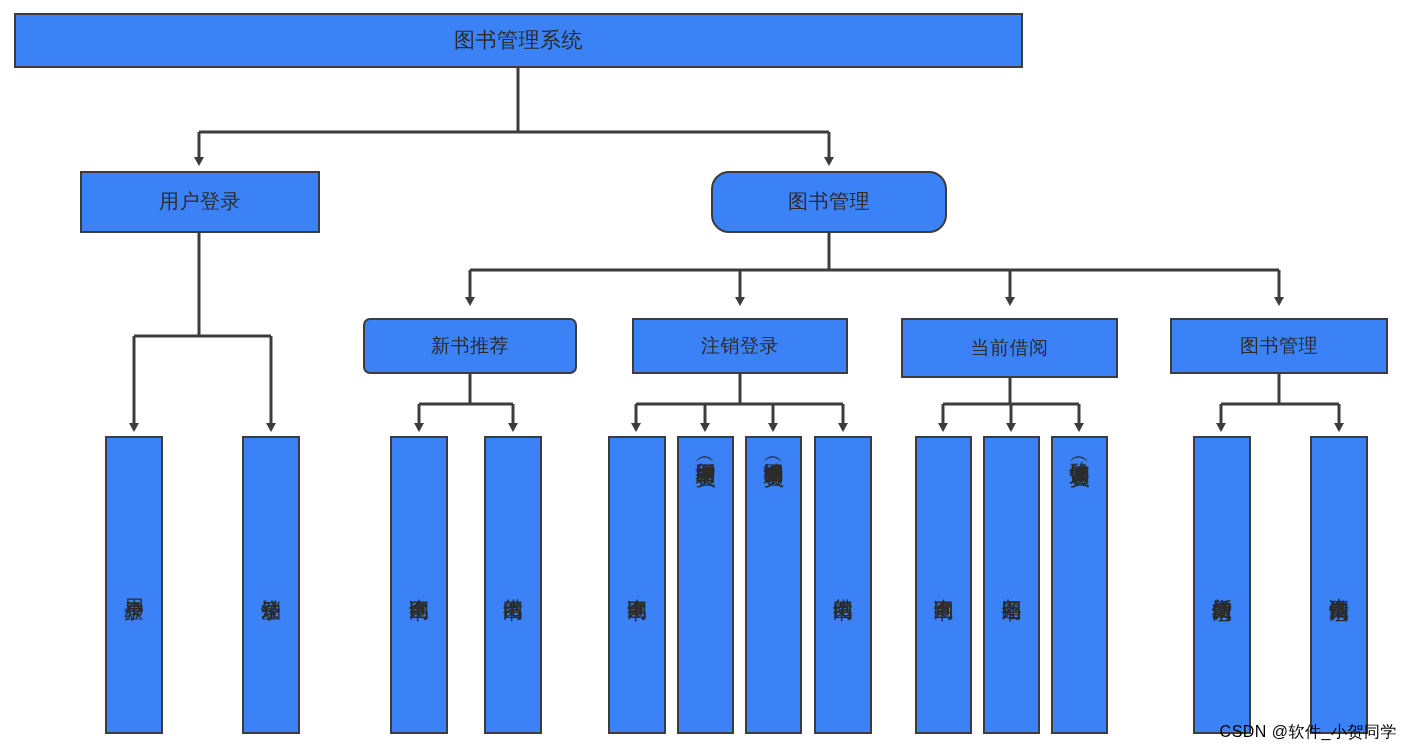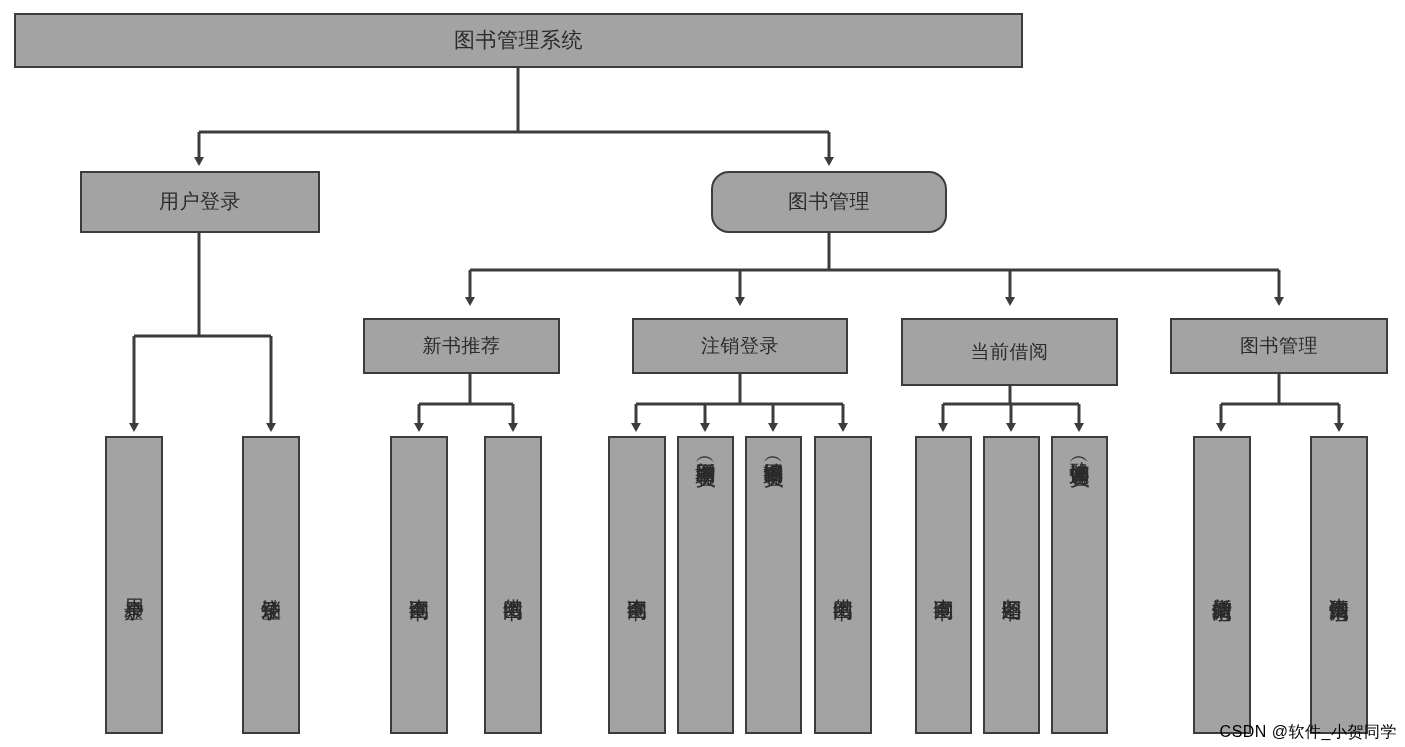--- a/index.html
+++ b/index.html
@@ -20,21 +20,21 @@
   #edges {
     position: absolute;
     left: 0;
     top: 0;
     width: 1405px;
     height: 747px;
   }
   .node {
     position: absolute;
     box-sizing: border-box;
-    background: #a3a3a3;
+    background: #3b82f6;
     border: 2px solid #3c3c3c;
     display: flex;
     align-items: center;
     justify-content: center;
     color: #2b2b2b;
     z-index: 2;
   }
   .node .label {
     display: block;
     text-align: center;
@@ -130,27 +130,27 @@
     <span class="label">图书管理系统</span>
   </div>
 
   <div class="node node-l2" style="left:80px; top:171px; width:240px; height:62px;">
     <span class="label">用户登录</span>
   </div>
   <div class="node node-l2" style="left:711px; top:171px; width:236px; height:62px;border-radius:18px;">
     <span class="label">图书管理</span>
   </div>
 
-  <div class="node node-l3" style="left:363px; top:318px; width:197px; height:56px;">
+  <div class="node node-l3" style="left:363px; top:318px; width:214px; height:56px;border-radius:7px;">
     <span class="label">新书推荐</span>
   </div>
   <div class="node node-l3" style="left:632px; top:318px; width:216px; height:56px;">
     <span class="label">注销登录</span>
   </div>
-  <div class="node node-l3" style="left:901px; top:318px; width:217px; height:68px;">
+  <div class="node node-l3" style="left:901px; top:318px; width:217px; height:60px;">
     <span class="label">当前借阅</span>
   </div>
   <div class="node node-l3" style="left:1170px; top:318px; width:218px; height:56px;">
     <span class="label">图书管理</span>
   </div>
 
   <div class="node node-leaf center-v" style="left:105px; top:436px; width:58px; height:298px;">
     <span class="label">用户登录</span>
   </div>
   <div class="node node-leaf center-v" style="left:242px; top:436px; width:58px; height:298px;">

